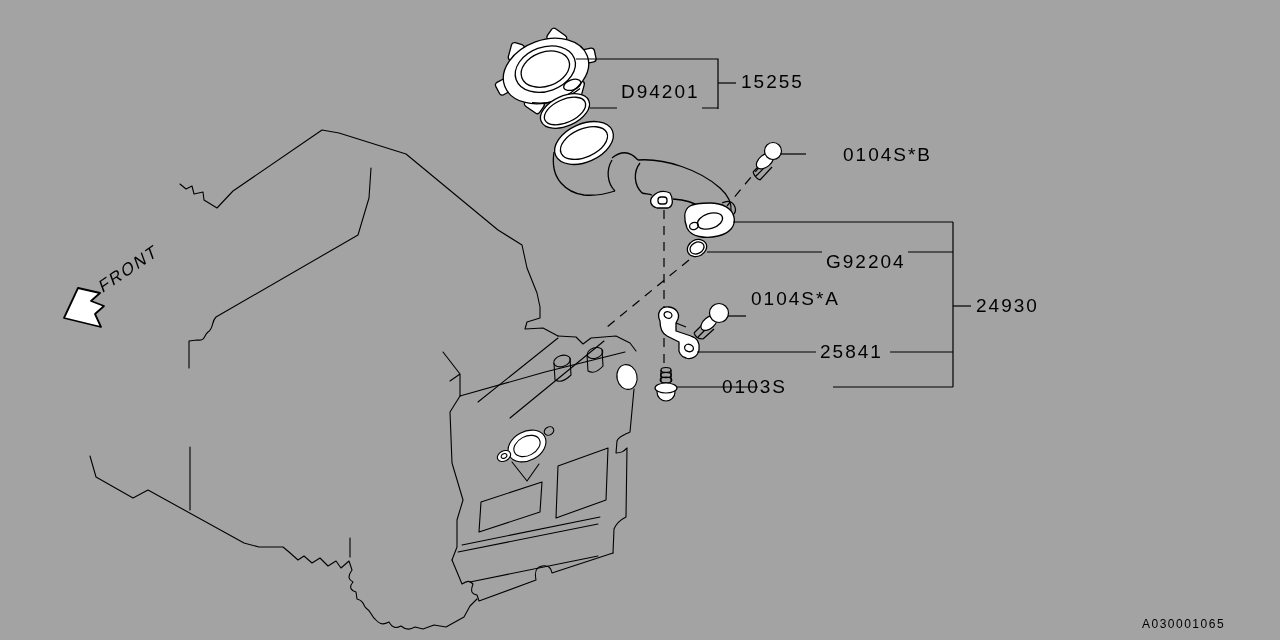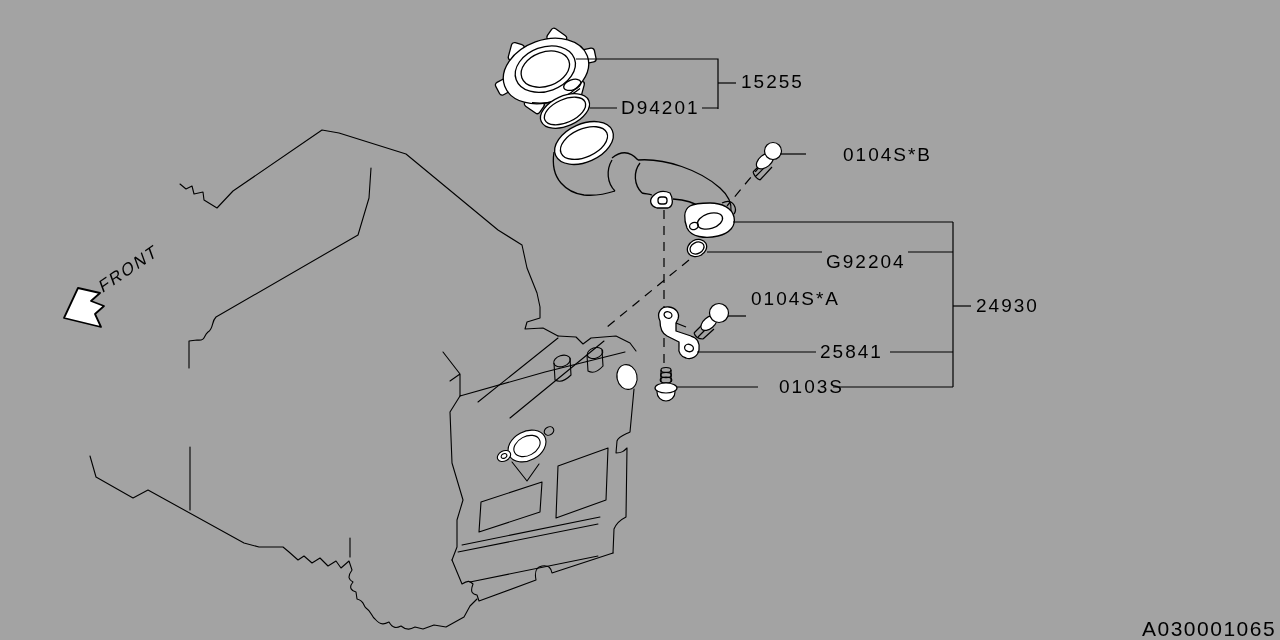--- a/index.html
+++ b/index.html
@@ -6,21 +6,21 @@
   .stage{
     position:relative;width:1280px;height:640px;background:#a3a3a3;
     font-family:Liberation Sans, sans-serif;overflow:hidden;
   }
   .art{position:absolute;left:0;top:0;width:1280px;height:640px;}
   .part-label{
     position:absolute;font-size:19px;line-height:20px;letter-spacing:2px;
     color:#000;white-space:nowrap;cursor:default;
   }
   .diagram-code{
-    position:absolute;left:1142px;top:617px;font-size:21px;letter-spacing:1.5px;color:#000;
+    position:absolute;left:1142px;top:617px;font-size:12px;letter-spacing:1.5px;color:#000;
   }
   .front-label{
     position:absolute;left:104px;top:278px;font-size:17px;letter-spacing:2px;color:#000;
     transform:rotate(-34deg) skewX(-14deg);transform-origin:0 100%;
   }
   svg *{vector-effect:non-scaling-stroke;}
 </style>
 </head>
 <body>
 
@@ -178,23 +178,23 @@
       <path d="M953,222 L953,387"></path>
       <path d="M953,306 L971,306"></path>
     </g>
 
     <g stroke="#000" stroke-width="1.8" fill="#fff" stroke-linejoin="round">
       <path d="M78,288 L100,293 L91,301 L104,306 L95,314 L101,327 L64,318 Z"></path>
     </g>
   </svg>
 
   <div class="part-label" style="left:741px;top:72px">15255</div>
-  <div class="part-label" style="left:621px;top:98px">D94201</div>
+  <div class="part-label" style="left:621px;top:82px">D94201</div>
   <div class="part-label" style="left:843px;top:145px">0104S*B</div>
   <div class="part-label" style="left:826px;top:252px">G92204</div>
   <div class="part-label" style="left:976px;top:296px">24930</div>
   <div class="part-label" style="left:751px;top:289px">0104S*A</div>
   <div class="part-label" style="left:820px;top:342px">25841</div>
-  <div class="part-label" style="left:779px;top:377px">0103S</div>
+  <div class="part-label" style="left:722px;top:377px">0103S</div>
 
   <div class="front-label">FRONT</div>
   <div class="diagram-code">A030001065</div>
 </div>
 
 </body></html>

